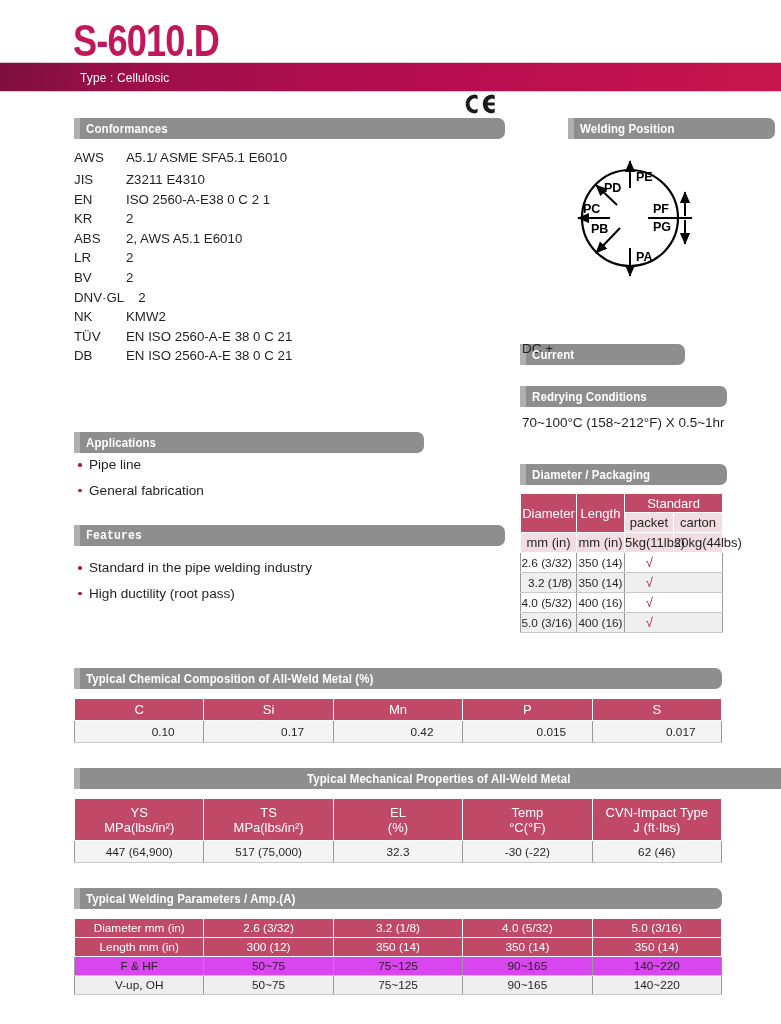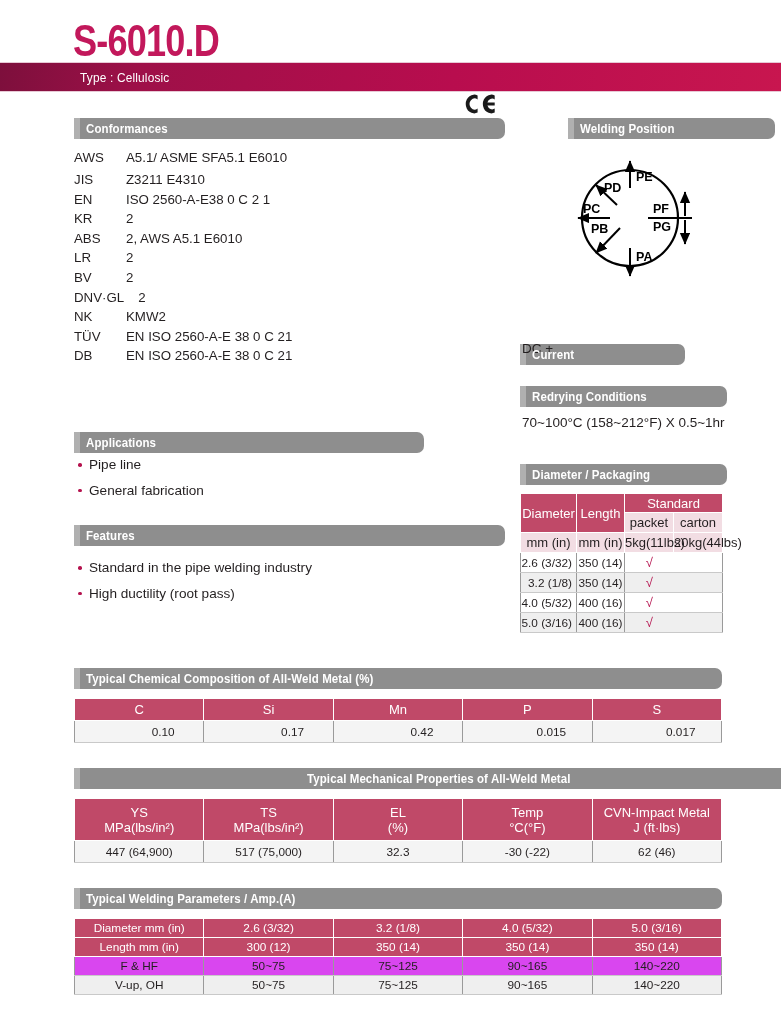--- a/index.html
+++ b/index.html
@@ -217,21 +217,21 @@
 </div>
 
 <div class="secbar" style="left:74px; top:426px; width:350px;margin-top:6px;">
   <span>Applications</span>
 </div>
 <ul class="bullets" style="left:78px; top:452px;">
   <li>Pipe line</li>
   <li>General fabrication</li>
 </ul>
 
-<div class="secbar" style="left:74px; top:525px; width:431px;">
+<div class="secbar" style="left:74px; top:525px; width:431px;font-family:Liberation Mono, monospace;">
   <span>Features</span>
 </div>
 <ul class="bullets" style="left:78px; top:555px;">
   <li>Standard in the pipe welding industry</li>
   <li>High ductility (root pass)</li>
 </ul>
 
 <div class="secbar" style="left:520px; top:118px; width:207px;margin-left:48px;">
   <span>Welding Position</span>
 </div>
@@ -391,21 +391,21 @@
       </th>
       <th>
         <div>EL</div>
         <div>(%)</div>
       </th>
       <th>
         <div>Temp</div>
         <div>°C(°F)</div>
       </th>
       <th>
-        <div>CVN-Impact Metal</div>
+        <div>CVN-Impact Type</div>
         <div>J (ft·lbs)</div>
       </th>
     </tr>
   </thead>
   <tbody>
     <tr>
       <td>447 (64,900)</td>
       <td>517 (75,000)</td>
       <td>32.3</td>
       <td>-30 (-22)</td>

